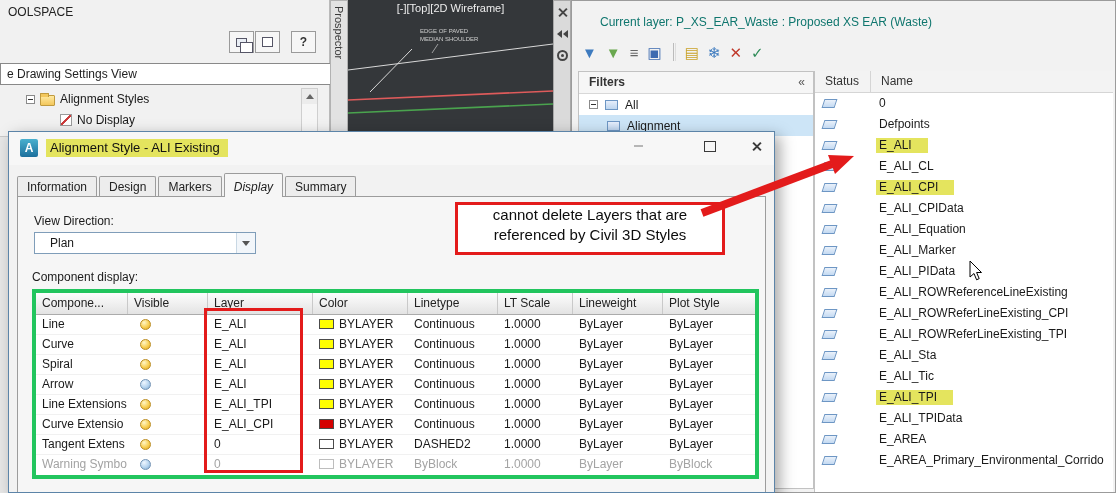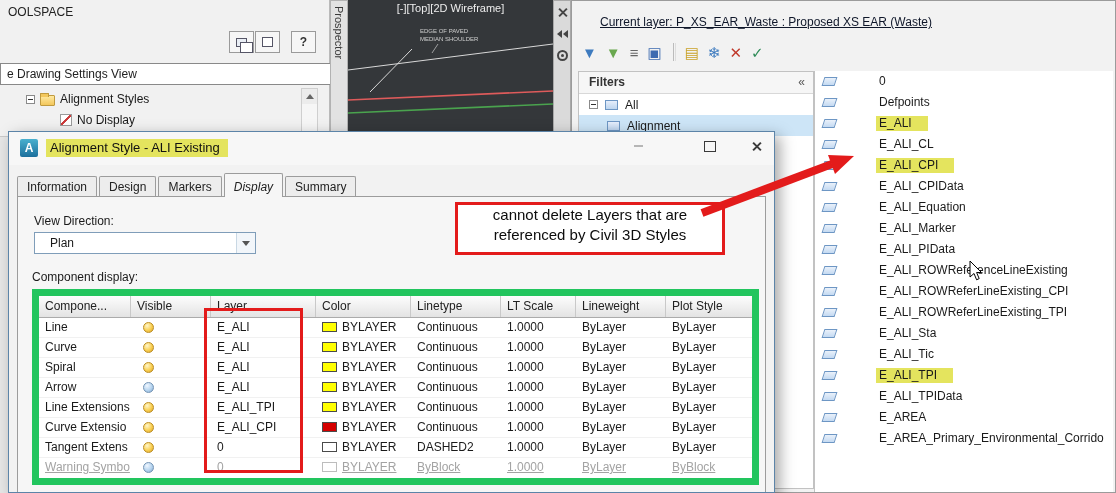--- a/index.html
+++ b/index.html
@@ -52,21 +52,21 @@
   .xicon { position:relative; width:11px; height:11px; flex:none; }
   .xicon::before,.xicon::after { content:""; position:absolute; left:5px; top:0; width:2px; height:11px; background:#444; }
   .xicon::before { transform:rotate(45deg); } .xicon::after { transform:rotate(-45deg); }
   .pb-arrows { display:flex; gap:1px; }
   .pb-arrows i { width:0; height:0; border-top:4px solid transparent; border-bottom:4px solid transparent; border-right:5px solid #444; }
   .pb-gear { width:11px; height:11px; border:2px solid #444; border-radius:50%; position:relative; }
   .pb-gear::after { content:""; position:absolute; left:2px; top:2px; width:3px; height:3px; background:#444; border-radius:50%; }
 
   
   .layerpanel { position:absolute; left:571px; top:0; width:545px; height:493px; background:#f2f2f2; border:1px solid #9b9b9b; }
-  .lp-current { position:absolute; left:28px; top:14px; color:#0f172a;text-decoration:underline; }
+  .lp-current { position:absolute; left:28px; top:14px; color:#0f766e; }
   .lp-toolbar { position:absolute; left:10px; top:39px; height:24px; display:flex; align-items:center; gap:9px; }
   .ticon { font-size:15px; line-height:1; cursor:default; }
   .tsep { width:1px; height:18px; background:#bbb; margin:0 2px; box-shadow:2px 0 0 #ddd; }
   .lp-filters { position:absolute; left:6px; top:70px; width:236px; bottom:3px; background:#fff; border:1px solid #c2c2c2; }
   .lpf-head { height:22px; line-height:21px; padding-left:10px; font-weight:bold; color:#333;
               border-bottom:1px solid #d8d8d8; background:#f6f6f6; position:relative; }
   .lpf-head .collapse { position:absolute; right:8px; top:0; font-weight:normal; color:#555; }
   .frow { height:21px; display:flex; align-items:center; gap:7px; }
   .frow.sel { background:var(--sel); }
   .flt-icon { width:13px; height:10px; background:linear-gradient(#e6eefb,#bdd5ef); border:1px solid #6d96c4; flex:none; }
@@ -97,29 +97,29 @@
   .tab { height:20px; padding:3px 9px 0; background:#ededed; border:1px solid #9c9c9c; border-bottom:none;
          margin-right:2px; border-radius:2px 2px 0 0; color:#222; }
   .tab.active { height:24px; margin-bottom:-1px; background:#f6f6f6; padding-top:6px;font-style:italic; }
   .dlg-page { position:absolute; left:8px; right:8px; top:64px; bottom:0; background:#f6f6f6; border:1px solid #9c9c9c; border-bottom:none; }
   .dlg-label { position:absolute; color:#1a1a1a; }
   .lbl-viewdir { left:16px; top:17px; }
   .vd-select { position:absolute; left:16px; top:35px; width:222px; height:22px; background:#fff;
                border:1px solid #7f9db9; line-height:20px; padding-left:15px; }
   .vd-select .chevbox { width:19px; height:20px; background:#f2f6fa; border-left:1px solid #c9d8e4; }
   .lbl-compdisp { left:14px; top:73px; }
-  .ctable { position:absolute; left:14px; top:92px; width:727px; border:7px solid #22c55e; background:#fff; }
+  .ctable { position:absolute; left:14px; top:92px; width:727px; border:4px solid #22c55e; background:#fff; }
   .grid8 { display:grid; grid-template-columns:92px 80px 105px 95px 90px 75px 90px 100px; }
   .thead { height:22px; background:linear-gradient(#fdfdfd,#e3e3e3); border-bottom:1px solid #ababab; }
   .hcell { line-height:21px; padding-left:6px; border-right:1px solid #c9c9c9; color:#222; overflow:hidden; white-space:nowrap; }
   .hcell:last-child { border-right:none; }
   .trow { height:20px; border-bottom:1px solid #f1f1f1; }
   .trow:last-child { border-bottom:none; }
   .cell { line-height:19px; padding-left:6px; overflow:hidden; white-space:nowrap; }
-  .trow.dim { color:#a3a3a3;text-decoration:underline; }
+  .trow.dim { color:#a3a3a3; }
   .bulb { display:inline-block; width:11px; height:11px; border-radius:50%; margin:4px 0 0 6px; }
   .bulb.on  { background:radial-gradient(circle at 35% 30%, #fff6c8, #f8cf52 55%, #dda023); border:1px solid #bb8d22; }
   .bulb.off { background:radial-gradient(circle at 35% 30%, #f0f7ff, #b6d4ef 55%, #7ba3cc); border:1px solid #7494b5; }
   .swatch { display:inline-block; width:15px; height:10px; border:1px solid #4a4a4a; vertical-align:-1px; margin-right:5px; }
   .trow.dim .swatch { border-color:#bdbdbd; }
 
   
   .red-rect { position:absolute; left:204px; top:308px; width:99px; height:165px; border:3px solid var(--red);
               z-index:44; pointer-events:none; }
   .callout { position:absolute; left:455px; top:202px; width:270px; height:53px; background:#fff;
@@ -212,20 +212,24 @@
           <span class="flt-icon"></span>
           <span>All</span>
         </div>
         <div class="frow sel" style="padding-left: 28px;">
           <span class="flt-icon"></span>
           <span>Alignment</span>
         </div>
       </div>
   </div>
   <div class="lp-list">
+    <div class="lpl-head">
+      <div>Status</div>
+      <div>Name</div>
+    </div>
     <div>
         <div class="lrow">
           <span class="sheet"></span>
           <span class="lname">0</span>
         </div>
         <div class="lrow">
           <span class="sheet"></span>
           <span class="lname">Defpoints</span>
         </div>
         <div class="lrow">

